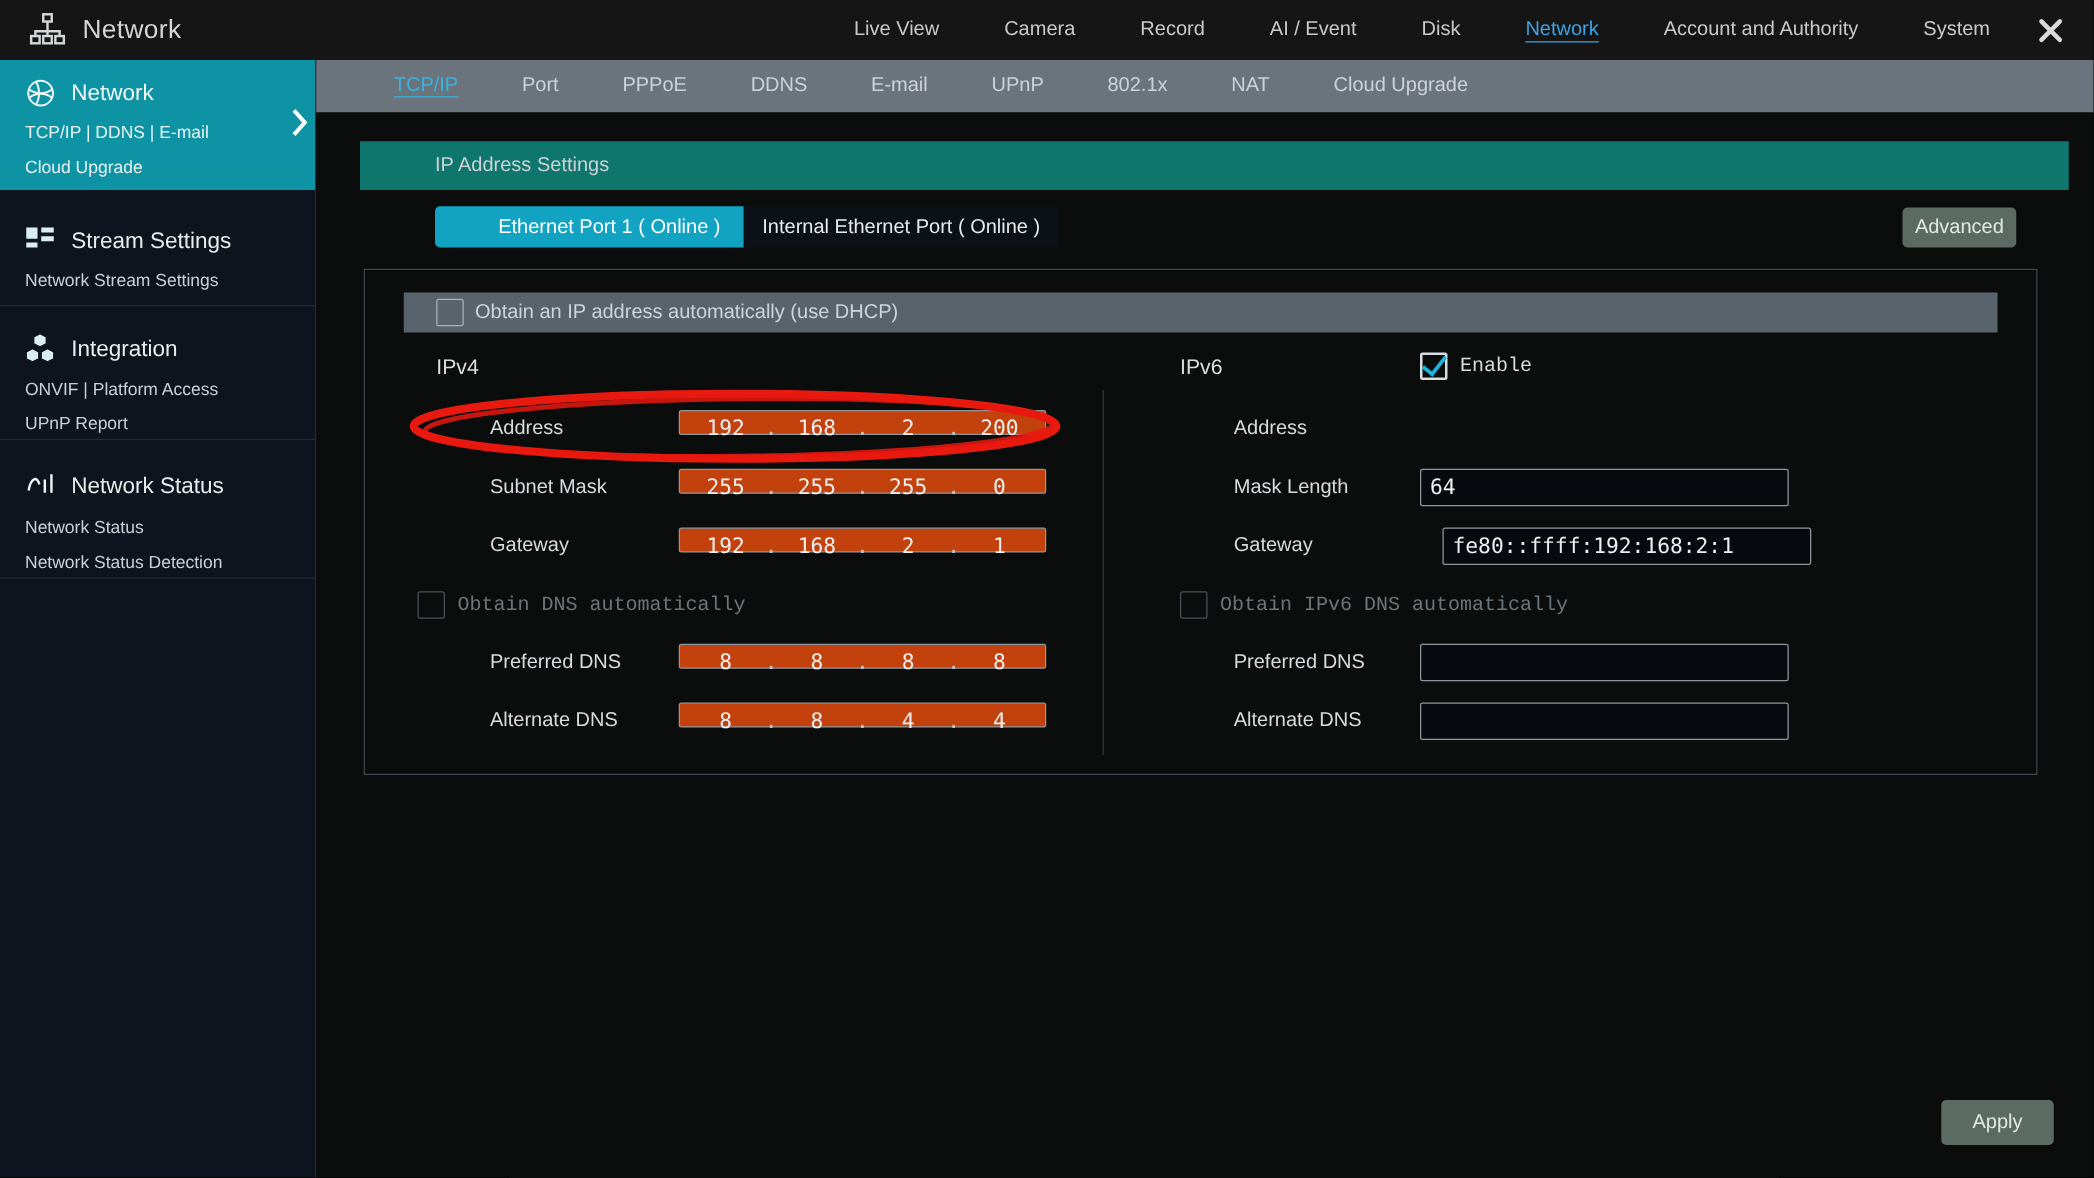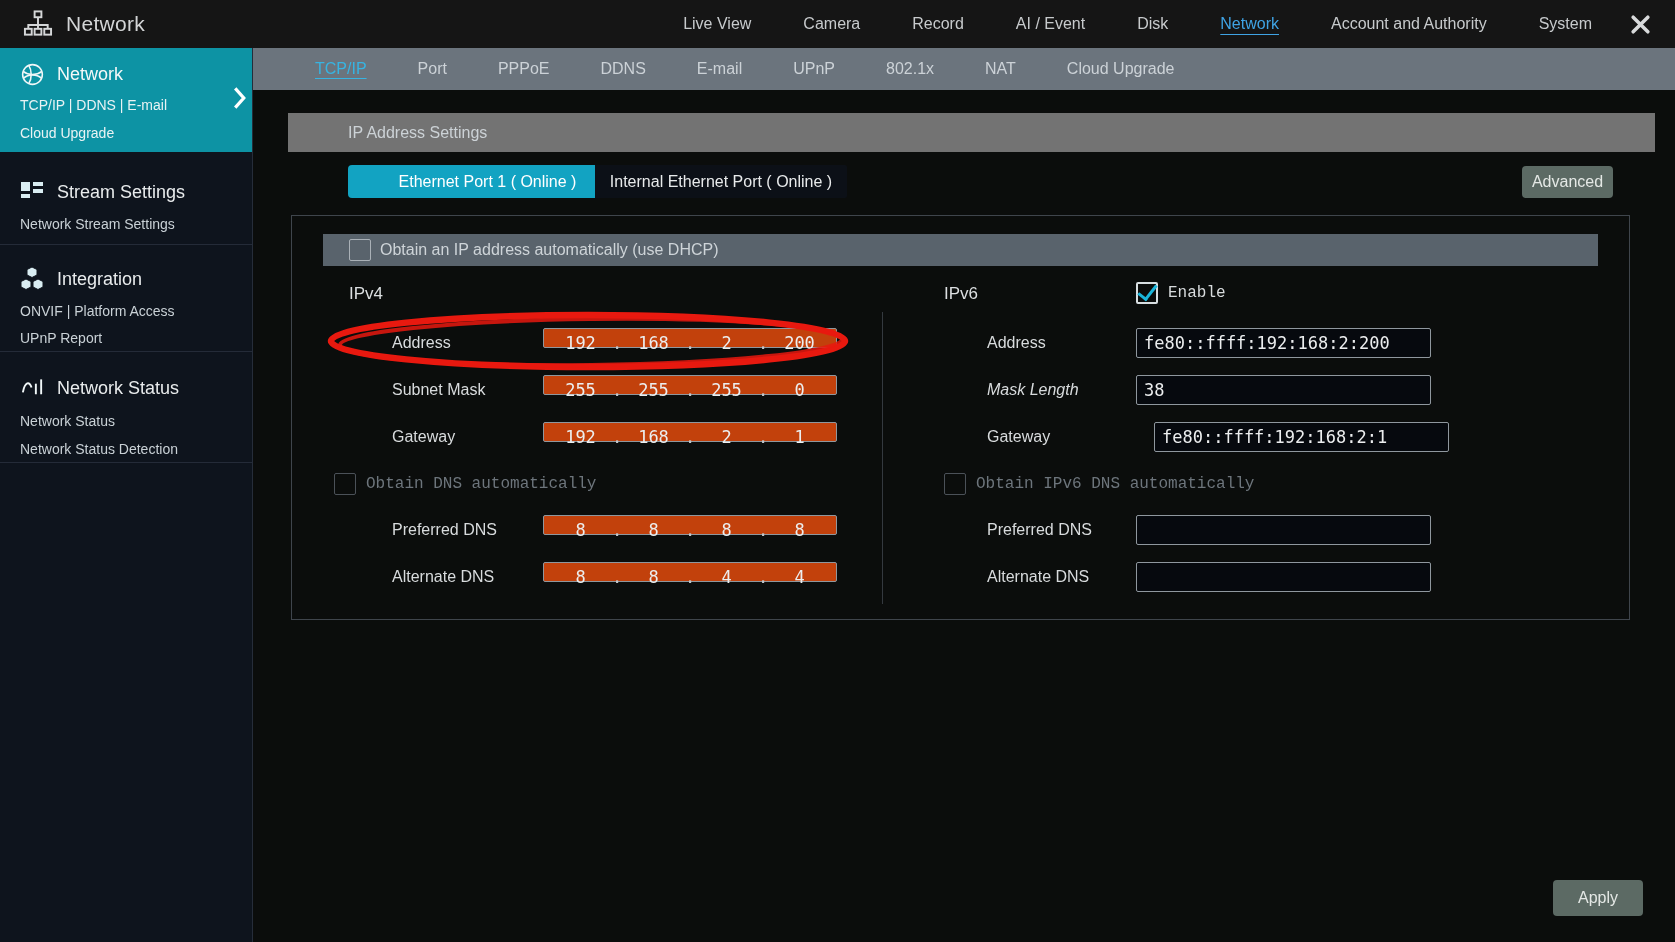--- a/index.html
+++ b/index.html
@@ -39,21 +39,21 @@
   .sec-status .sec-line.l2 { margin-top: 12px; }
   .side-divider { height: 1px; background: #242b38; }
 
   
   .tabbar { position: absolute; left: 253px; top: 48px; width: 1422px; height: 42px; background: #6b747d; display: flex; align-items: center; padding-left: 62px; gap: 51px; }
   .tab { font-size: 16px; color: #ccd2d7; cursor: default; white-space: nowrap; }
   .tab.active { color: #37b4e2; text-decoration: underline; text-underline-offset: 4px; }
 
   
   .main { position: absolute; left: 253px; top: 90px; width: 1422px; height: 852px; background: #0b0d0c; }
-  .section-header { position: absolute; left: 35px; top: 23px; width: 1367px; height: 39px; background: #737373; display: flex; align-items: center; padding-left: 60px; font-size: 16px; color: #ccd2d6; }
+  .section-header { position: absolute; left: 35px; top: 23px; width: 1367px; height: 39px; background: #0f766e; display: flex; align-items: center; padding-left: 60px; font-size: 16px; color: #ccd2d6; }
   .port-btn { position: absolute; top: 75px; height: 33px; font-size: 16px; border: none; font-family: "Liberation Sans", sans-serif; cursor: default; }
   .port-btn.primary { left: 95px; width: 247px; background: #12a3c2; color: #ffffff; border-radius: 4px 0 0 4px; padding-left: 32px; }
   .port-btn.secondary { left: 342px; width: 252px; background: #0c1017; color: #e8eaeb; border-radius: 0 2px 2px 0; }
   .gray-btn { position: absolute; background: #5c6a64; border: none; border-radius: 4px; color: #e4e8e5; font-size: 16px; font-family: "Liberation Sans", sans-serif; cursor: default; }
   .advanced-btn { left: 1269px; top: 76px; width: 91px; height: 32px; }
   .apply-btn { left: 1300px; top: 790px; width: 90px; height: 36px; }
 
   .panel { position: absolute; left: 38px; top: 125px; width: 1339px; height: 405px; border: 1px solid #3f454c; }
   .dhcp-bar { position: absolute; left: 31px; top: 18px; width: 1275px; height: 32px; background: #59636c; display: flex; align-items: center; padding-left: 26px; gap: 9px; }
   .dhcp-label { font-size: 16px; color: #ced4d8; }
@@ -273,24 +273,23 @@
         <span class="oct" style="left:0;">8</span>
         <span class="sep" style="left:25%;">.</span>
         <span class="oct" style="left:25%;">8</span>
         <span class="sep" style="left:50%;">.</span>
         <span class="oct" style="left:50%;">4</span>
         <span class="sep" style="left:75%;">.</span>
         <span class="oct" style="left:75%;">4</span>
       </div>
 
       <div class="f-label" style="left:652px; top:112px;">Address</div>
-      <div class="txt-box" style="left:844px; top:112px;">fe80::ffff:192:168:2:200</div>
-
-      <div class="f-label" style="left:652px; top:159px;font-style:italic;">Mask Length</div>
-      <div class="txt-box" style="left:844px; top:159px;">38</div>
+
+      <div class="f-label" style="left:652px; top:159px;">Mask Length</div>
+      <div class="txt-box" style="left:844px; top:159px;">64</div>
 
       <div class="f-label" style="left:652px; top:206px;">Gateway</div>
       <div class="txt-box" style="left:862px; top:206px;">fe80::ffff:192:168:2:1</div>
 
       <div class="chk-row" style="left:652px; top:253px;">
         <span class="chk disabled"></span>
         <span class="chk-label dim">Obtain IPv6 DNS automatically</span>
       </div>
 
       <div class="f-label" style="left:652px; top:299px;">Preferred DNS</div>

